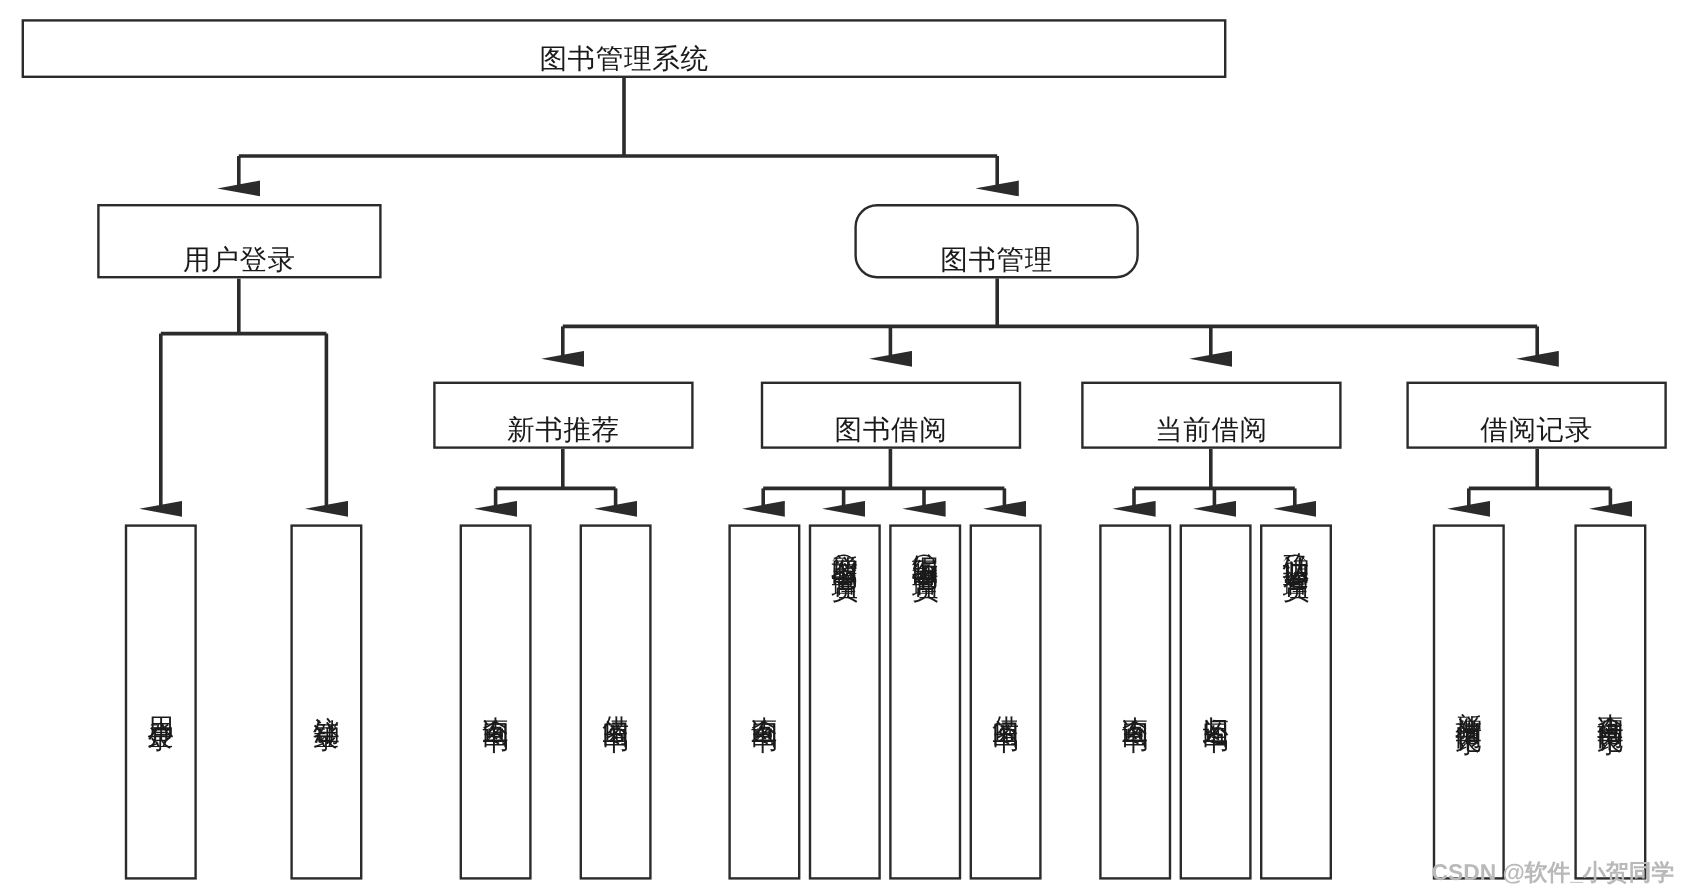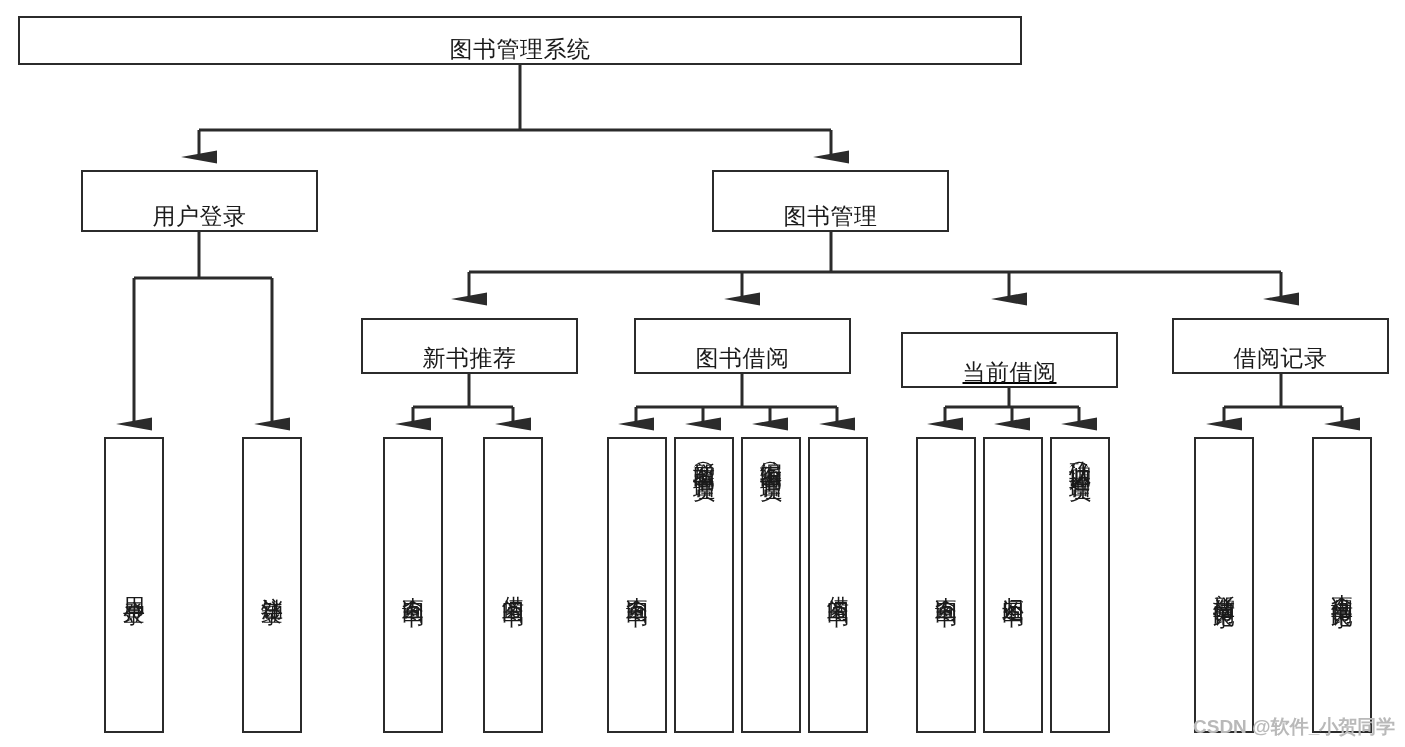--- a/index.html
+++ b/index.html
@@ -141,31 +141,31 @@
     </g>
   </svg>
 
   <div class="node root horiz" style="left:18px; top:16px; width:1004px; height:49px;">
     <span class="label">图书管理系统</span>
   </div>
 
   <div class="node horiz" style="left:81px; top:170px; width:237px; height:62px;">
     <span class="label">用户登录</span>
   </div>
-  <div class="node horiz" style="left:712px; top:170px; width:237px; height:62px;">
+  <div class="node horiz" style="left:712px; top:170px; width:237px; height:62px;border-radius:19px;">
     <span class="label">图书管理</span>
   </div>
 
   <div class="node horiz" style="left:634px; top:318px; width:217px; height:56px;">
     <span class="label">图书借阅</span>
   </div>
   <div class="node horiz" style="left:361px; top:318px; width:217px; height:56px;">
     <span class="label">新书推荐</span>
   </div>
-  <div class="node horiz" style="left:901px; top:332px; width:217px; height:56px;text-decoration:underline;">
+  <div class="node horiz" style="left:901px; top:318px; width:217px; height:56px;">
     <span class="label">当前借阅</span>
   </div>
   <div class="node horiz" style="left:1172px; top:318px; width:217px; height:56px;">
     <span class="label">借阅记录</span>
   </div>
 
   <div class="node vert mid" style="left:104px; top:437px; width:60px; height:296px;">
     <div class="vwrap">
         <span class="label">用户登录</span>
       </div>

